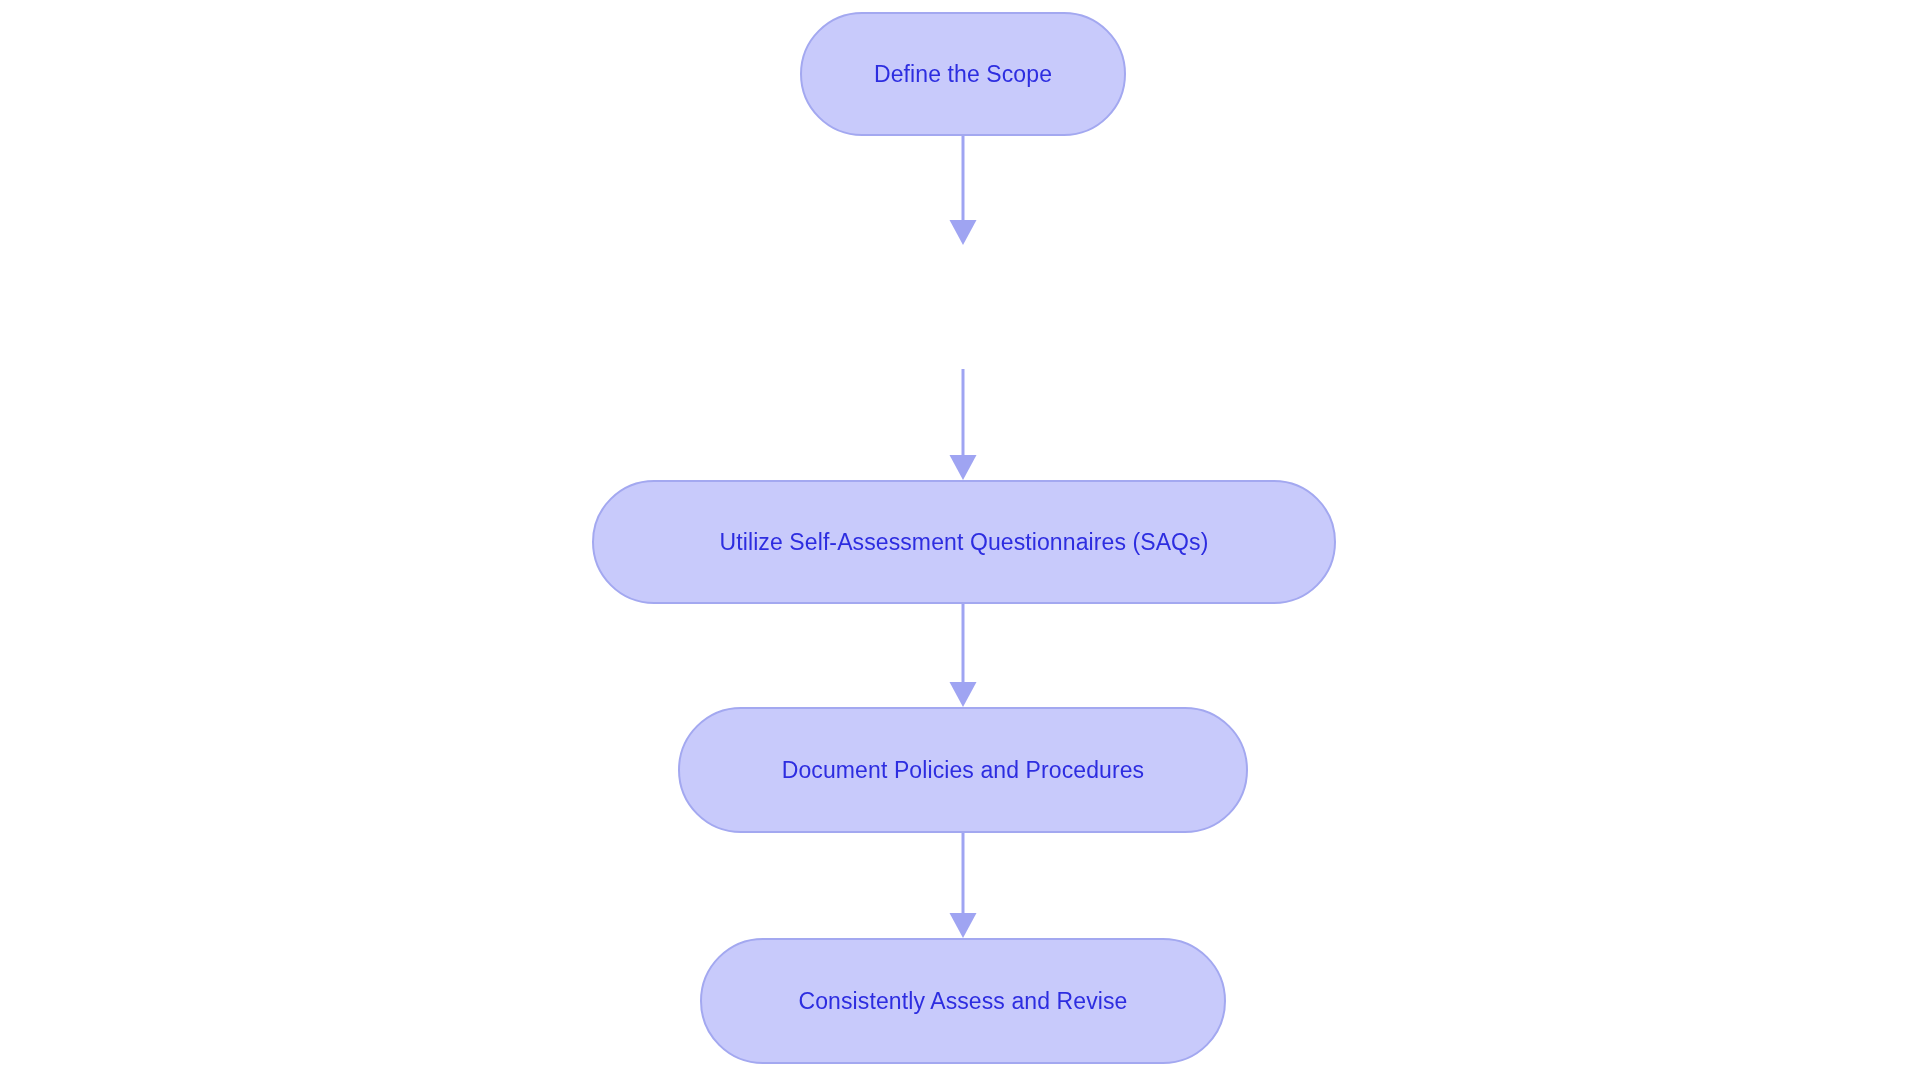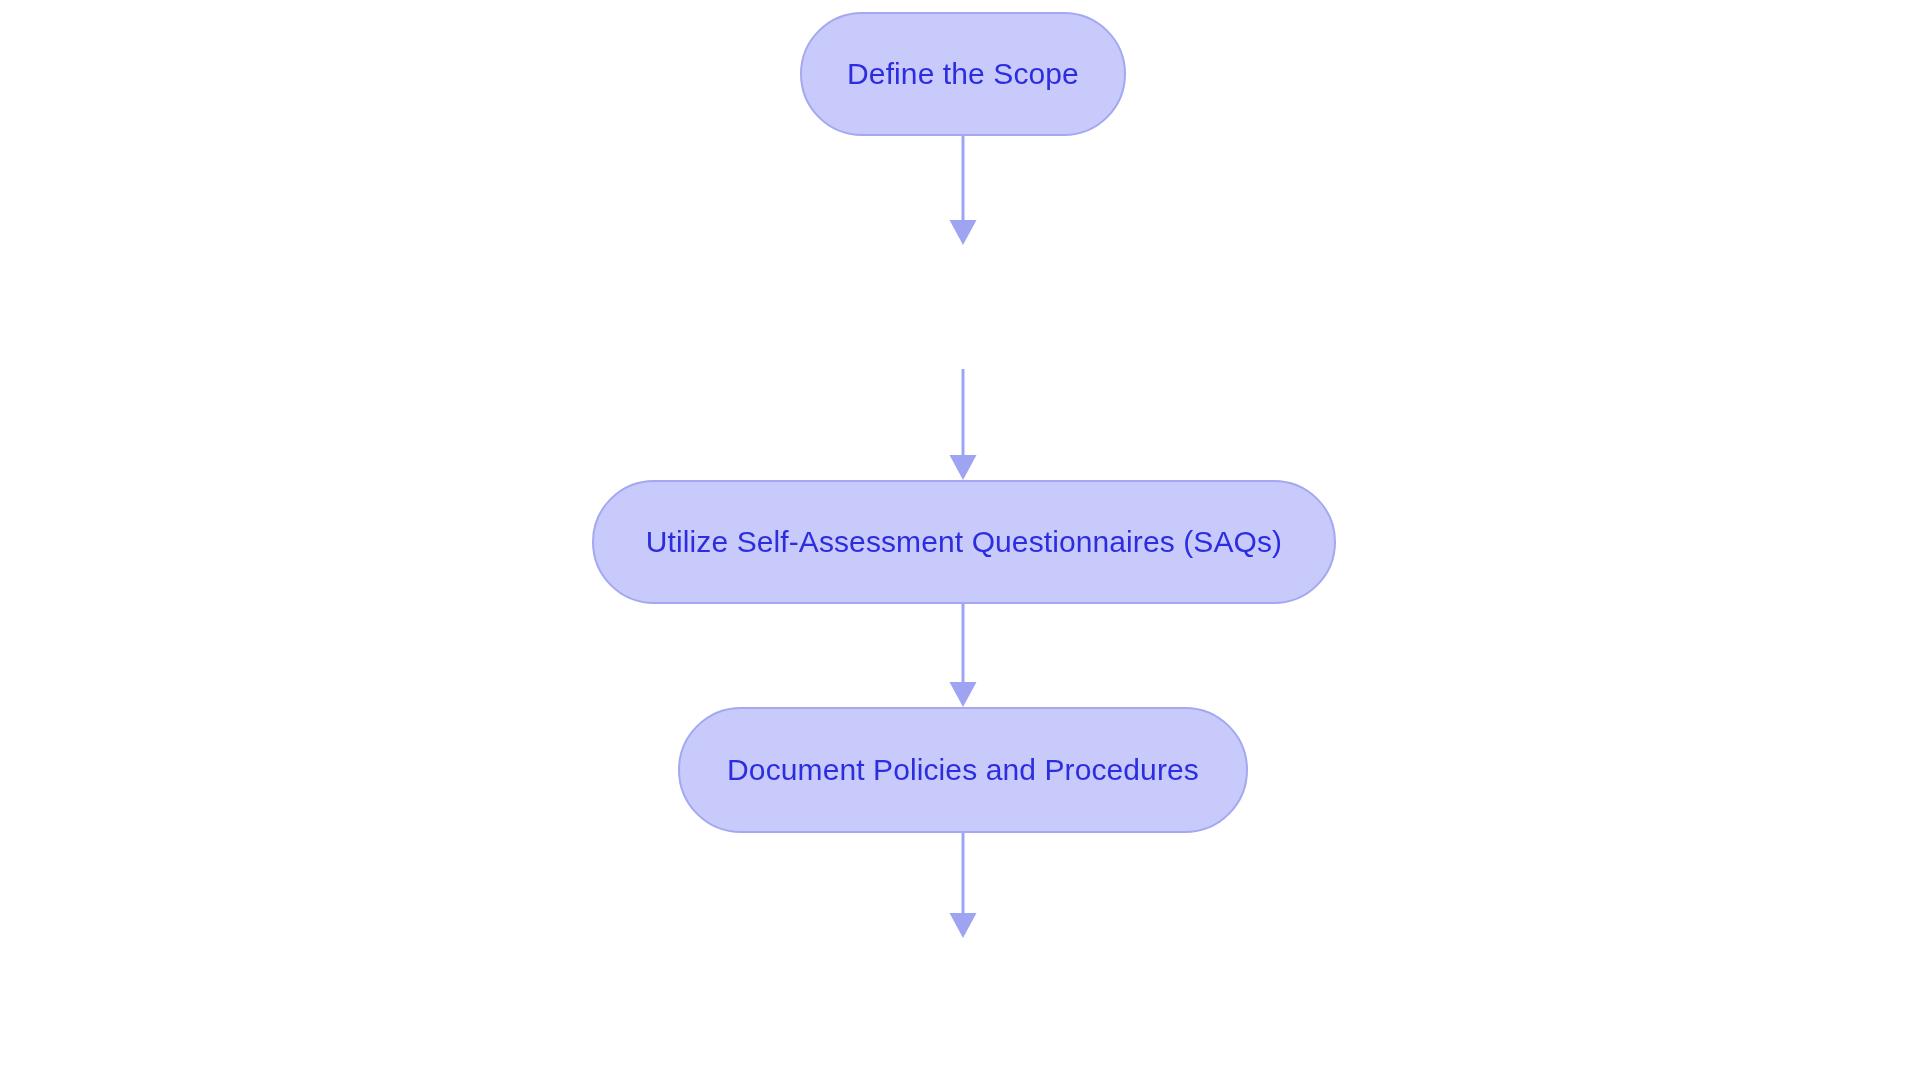--- a/index.html
+++ b/index.html
@@ -29,21 +29,21 @@
     border-radius: 999px;
     display: flex;
     align-items: center;
     justify-content: center;
     text-align: center;
   }
 
   .flow-node-label {
     color: #2d2de0;
     font-family: "Liberation Sans", sans-serif;
-    font-size: 30px;
+    font-size: 23px;
     font-weight: 400;
     line-height: 1.15;
     letter-spacing: 0.1px;
     white-space: nowrap;
     padding: 0 26px;
   }
 
   
   #node-0 { left: 800px;  top: 12px;   width: 326px; height: 124px; }
   #node-1 { left: 725px;  top: 245px;  width: 476px; height: 124px; }
@@ -104,14 +104,17 @@
 
 
   <div class="flow-node" id="node-2" style="background: rgb(200, 202, 251); border-color: rgb(163, 168, 240);">
     <span class="flow-node-label" style="color: rgb(45, 45, 224);">Utilize Self-Assessment Questionnaires (SAQs)</span>
   </div>
 
   <div class="flow-node" id="node-3" style="background: rgb(200, 202, 251); border-color: rgb(163, 168, 240);">
     <span class="flow-node-label" style="color: rgb(45, 45, 224);">Document Policies and Procedures</span>
   </div>
 
+  <div class="flow-node" id="node-4" style="background: rgb(200, 202, 251); border-color: rgb(163, 168, 240);">
+    <span class="flow-node-label" style="color: rgb(45, 45, 224);">Consistently Assess and Revise</span>
+  </div>
 
 </div>
 
 </body></html>

